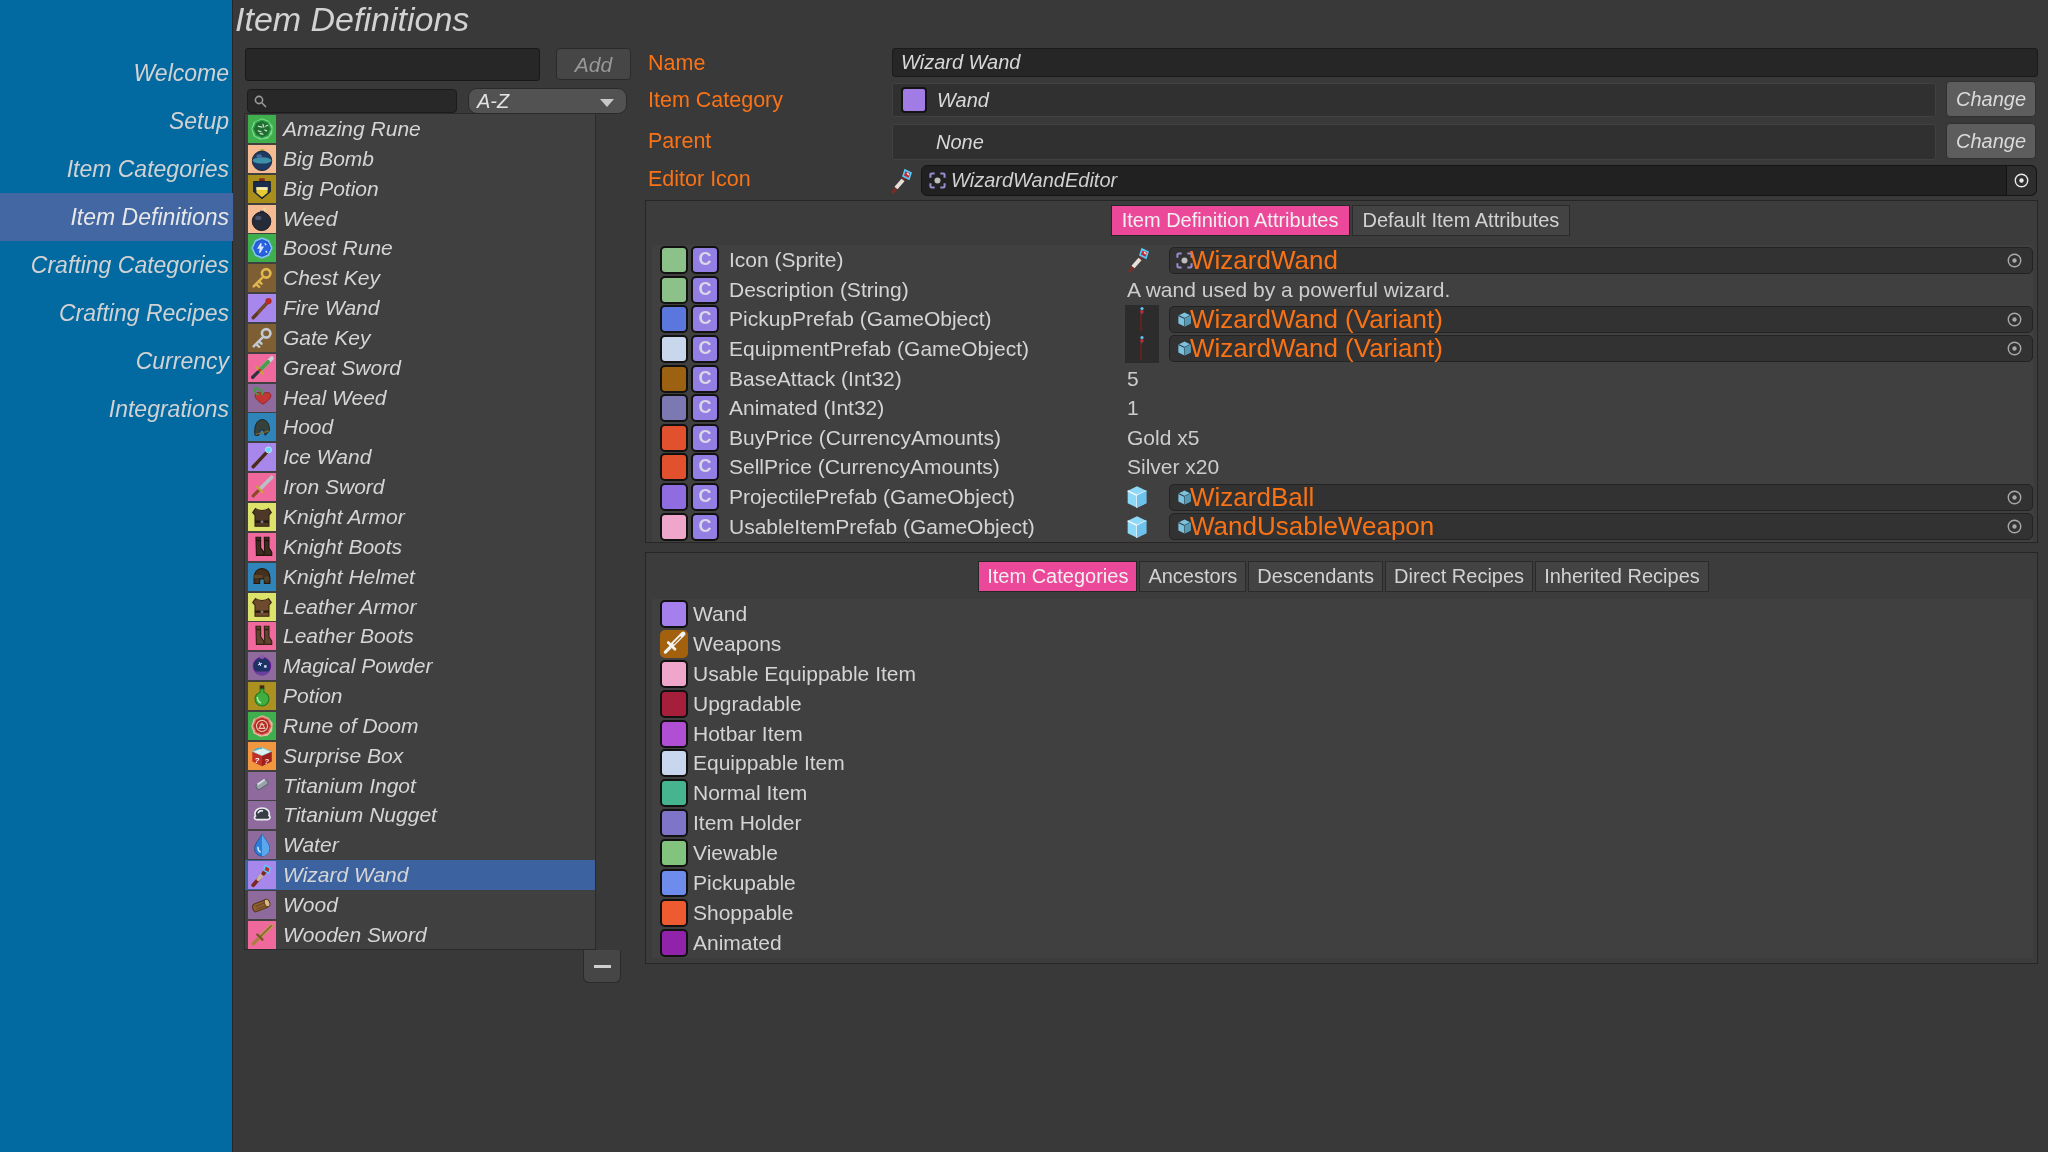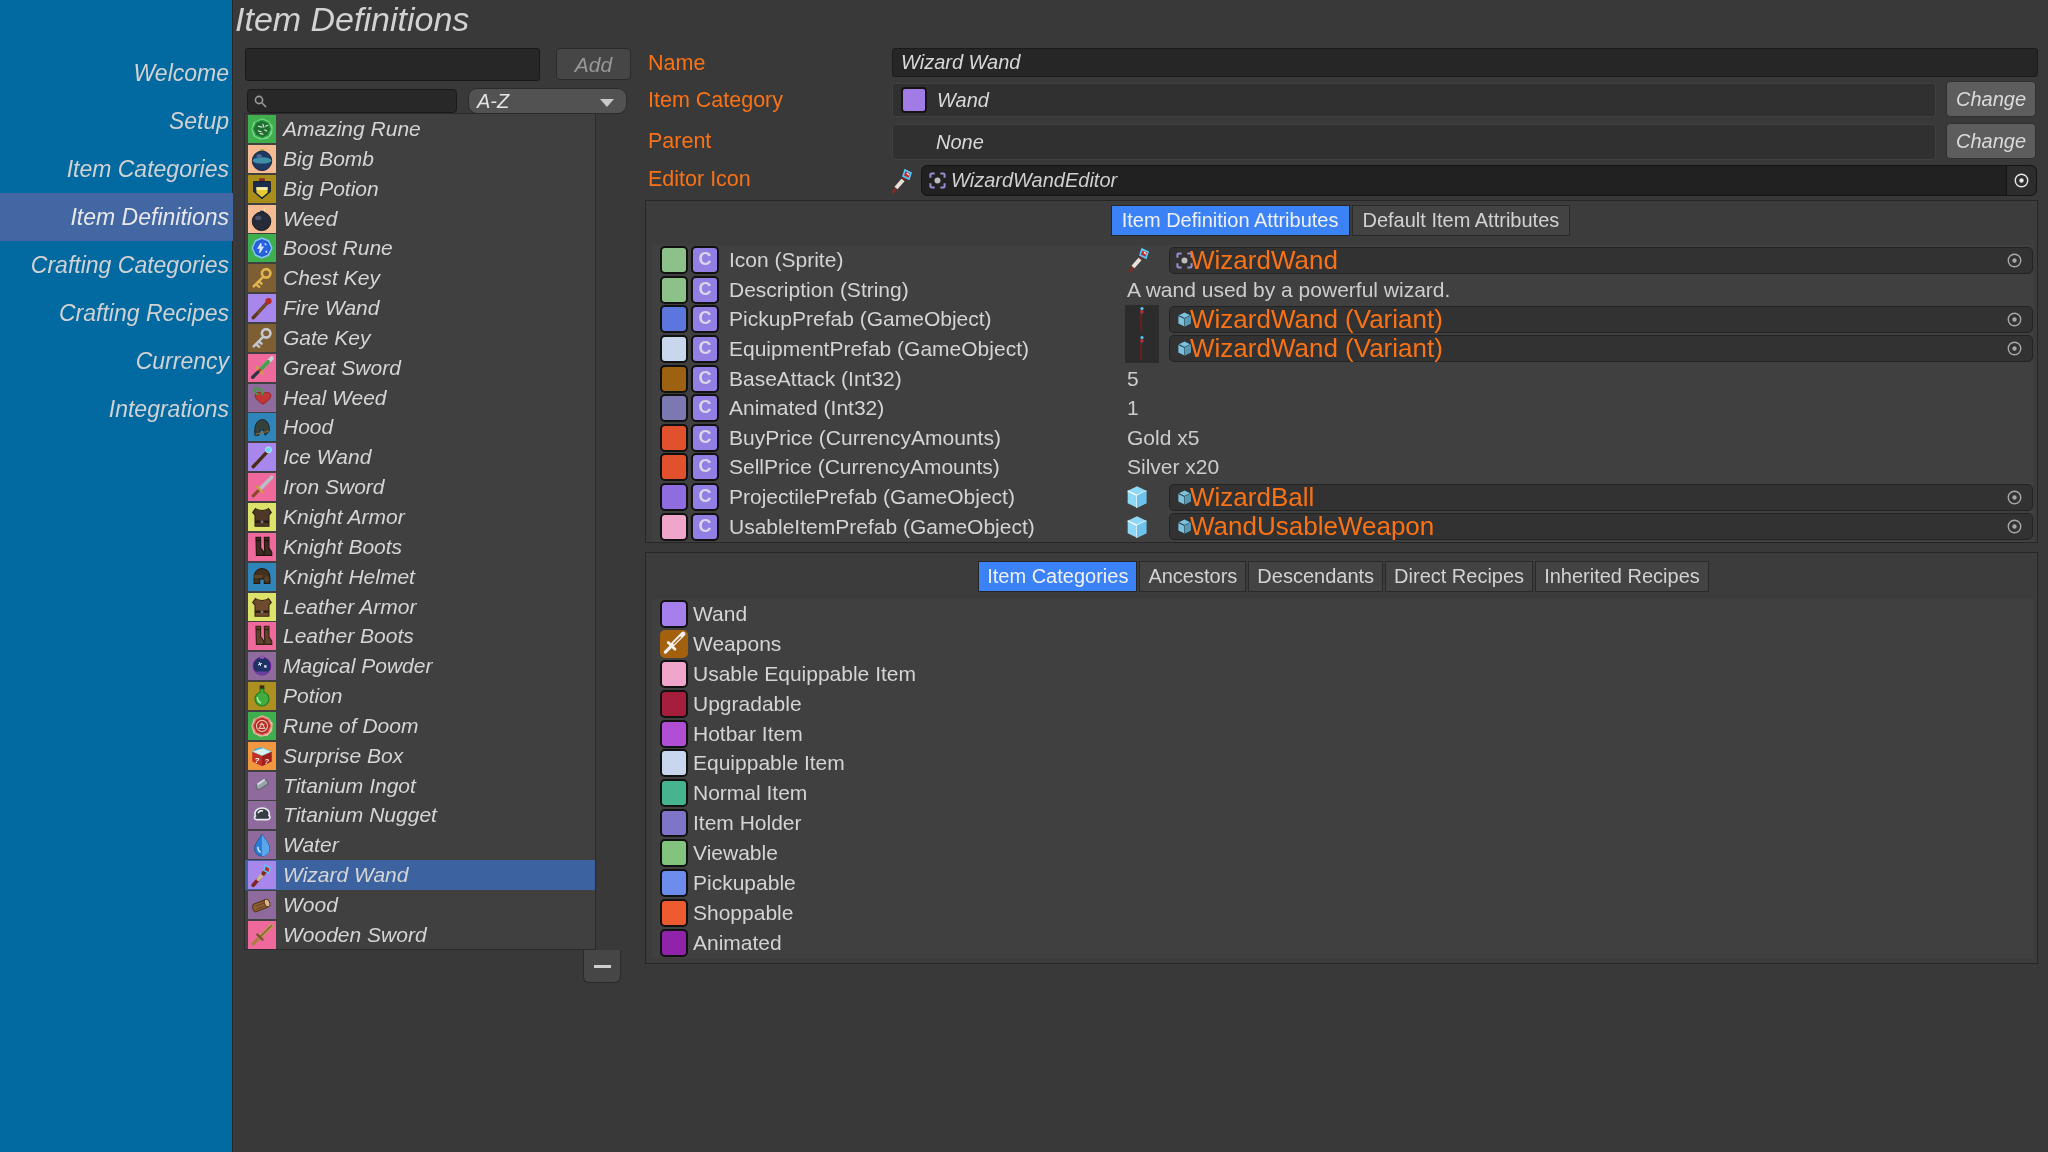--- a/index.html
+++ b/index.html
@@ -48,21 +48,21 @@
 
 .box { position:absolute; left:645px; width:1393px; background:#3c3c3c; border:1px solid #262626; }
 #attrbox { top:200px; height:343px; }
 #attrbox .tabs { top:4px; }
 #catbox .tabs { top:8px; }
 #catbox { top:552px; height:412px; }
 .tabs { position:absolute; left:0; width:100%; display:flex; justify-content:center; }
 .tab { height:31px; line-height:29px; font-size:20px; padding:0 10px; color:#d2d2d2; background:#434343; border:1px solid #2a2a2a; margin-right:2px; }
 #catbox .tab { padding:0 8px; }
 #catbox .tabs { transform:translateX(3px); }
-.tab.on { background:#3b82f6; color:#f0f0f0; border-color:#262626; }
+.tab.on { background:#ec4899; color:#f0f0f0; border-color:#262626; }
 
 #attrrows { position:absolute; left:6px; top:44px; width:1381px; height:297px; background:#404040; }
 .arow { position:relative; height:29.65px; }
 .sw { position:absolute; left:7.5px; top:1px; width:28px; height:28px; border:2.5px solid #111111; border-radius:5px; display:flex; align-items:center; justify-content:center; }
 .sw.nob { border-color:transparent; }
 .cbadge { position:absolute; left:39px; top:1px; width:28px; height:28px; background:#937ee4; border:2.5px solid #111111; border-radius:5px; color:#d8d8e6; font-size:18px; font-weight:bold; text-align:center; line-height:23px; }
 .albl { position:absolute; left:70px; line-height:29.6px; font-size:21px; color:#d4d4d4;margin-left:7px; }
 .aval { position:absolute; left:473px; top:0; right:0; height:29.6px; }
 .avtext { position:absolute; left:2px; line-height:29.6px; font-size:21px; color:#cdcdcd; }
 .aprev { position:absolute; left:0; top:0; height:29.6px; display:flex; align-items:center; }

